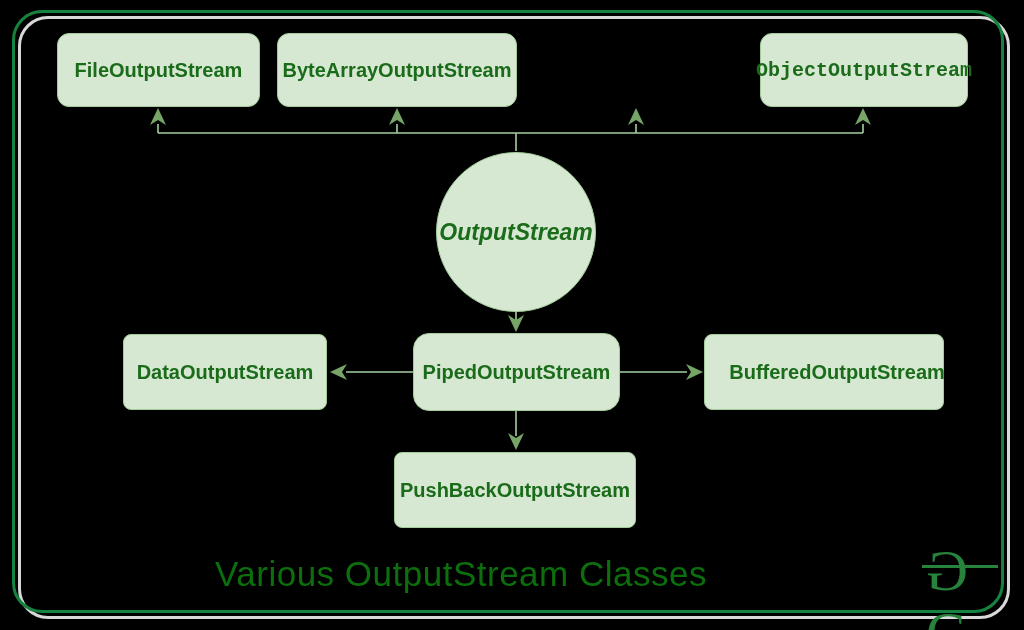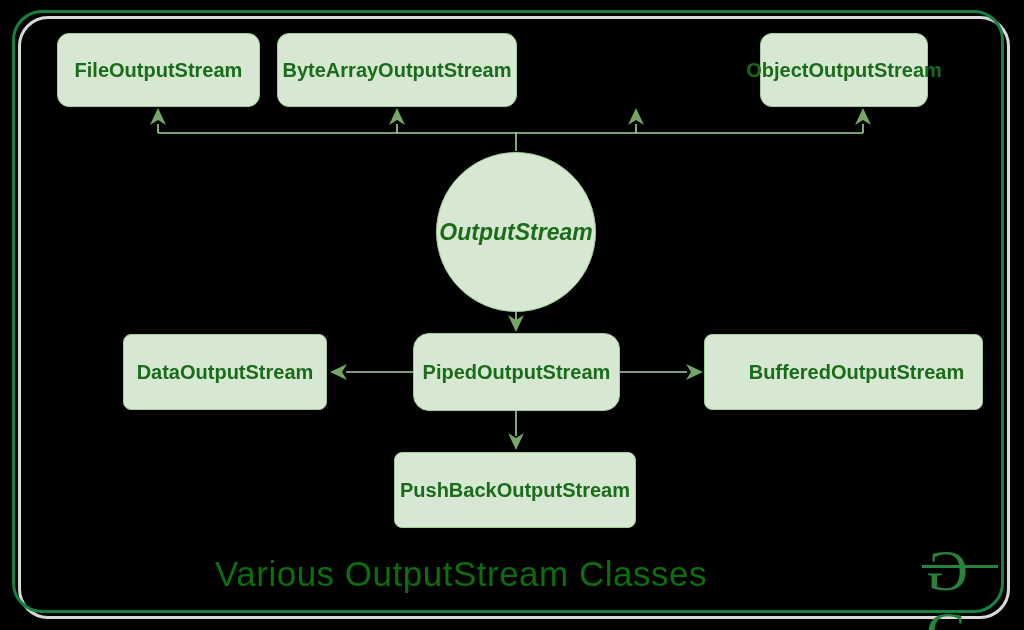--- a/index.html
+++ b/index.html
@@ -92,37 +92,37 @@
 
   <div class="node rounded" style="left:57px;top:33px;width:203px;height:74px;">
       <span>FileOutputStream</span>
     </div>
 
   <div class="node rounded" style="left:277px;top:33px;width:240px;height:74px;">
       <span>ByteArrayOutputStream</span>
     </div>
 
 
-  <div class="node rounded" style="left:760px;top:33px;width:168px;height:74px;">
+  <div class="node rounded" style="left:760px;top:33px;width:208px;height:74px;font-family:Liberation Mono, monospace;">
       <span>ObjectOutputStream</span>
     </div>
 
   <div class="node circle" style="left:436px;top:152px;width:160px;height:160px;font-style:italic;">
       <span>OutputStream</span>
     </div>
 
   <div class="node square" style="left:123px;top:334px;width:204px;height:76px;">
       <span>DataOutputStream</span>
     </div>
 
   <div class="node rounded-lg" style="left:413px;top:333px;width:207px;height:78px;">
       <span>PipedOutputStream</span>
     </div>
 
-  <div class="node square" style="left:704px;top:334px;width:279px;height:76px;padding-left:26px;">
+  <div class="node square" style="left:704px;top:334px;width:240px;height:76px;padding-left:26px;">
       <span>BufferedOutputStream</span>
     </div>
 
   <div class="node square" style="left:394px;top:452px;width:242px;height:76px;">
       <span>PushBackOutputStream</span>
     </div>
 
   <div class="diagram-title">Various OutputStream Classes</div>
 
   <div class="logo">

